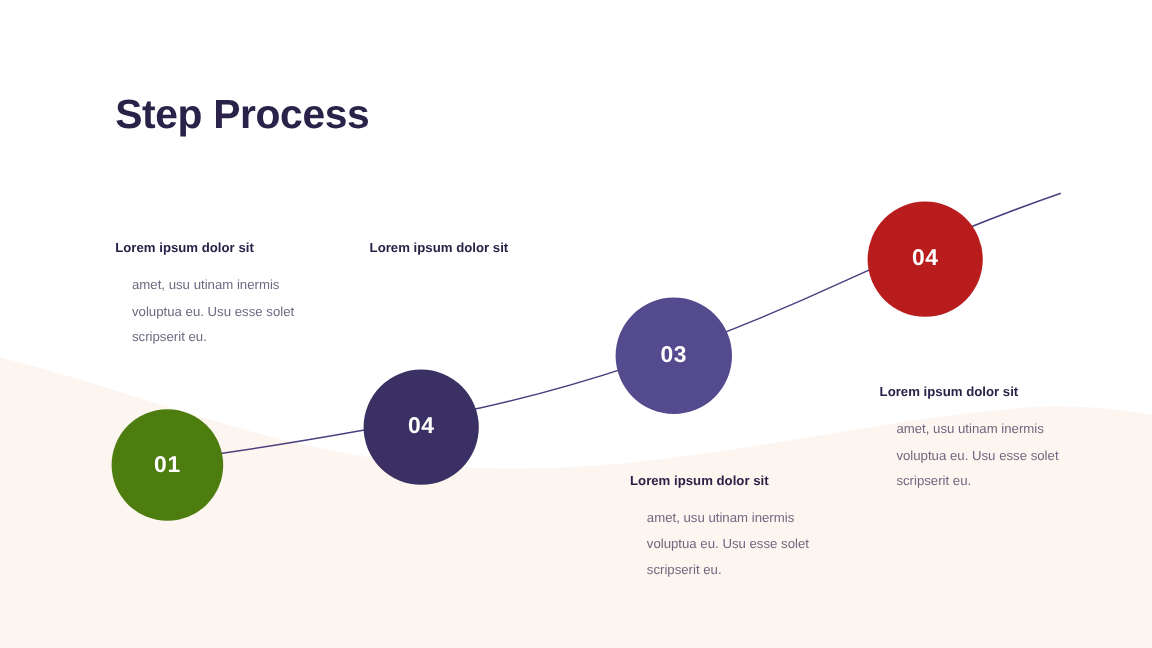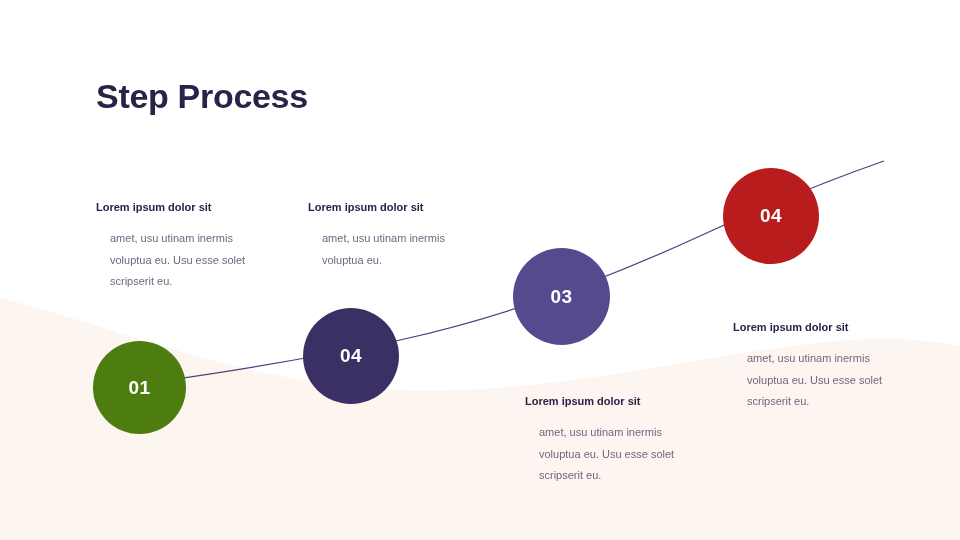--- a/index.html
+++ b/index.html
@@ -111,21 +111,20 @@
 
   <h1 id="page-title">Step Process</h1>
 
   <div class="step-text" style="left:96px; top:200px; width:172px;">
     <p class="text-heading">Lorem ipsum dolor sit</p>
     <p class="text-body">amet, usu utinam inermis voluptua eu. Usu esse solet scripserit eu.</p>
   </div>
 
   <div class="step-text" style="left:308px; top:200px; width:172px;">
     <p class="text-heading">Lorem ipsum dolor sit</p>
-    <p class="text-body">amet, usu utinam inermis voluptua eu.</p>
   </div>
 
   <div class="step-text" style="left:525px; top:394px; width:172px;">
     <p class="text-heading">Lorem ipsum dolor sit</p>
     <p class="text-body">amet, usu utinam inermis voluptua eu. Usu esse solet scripserit eu.</p>
   </div>
 
   <div class="step-text" style="left:733px; top:320px; width:172px;">
     <p class="text-heading">Lorem ipsum dolor sit</p>
     <p class="text-body">amet, usu utinam inermis voluptua eu. Usu esse solet scripserit eu.</p>

